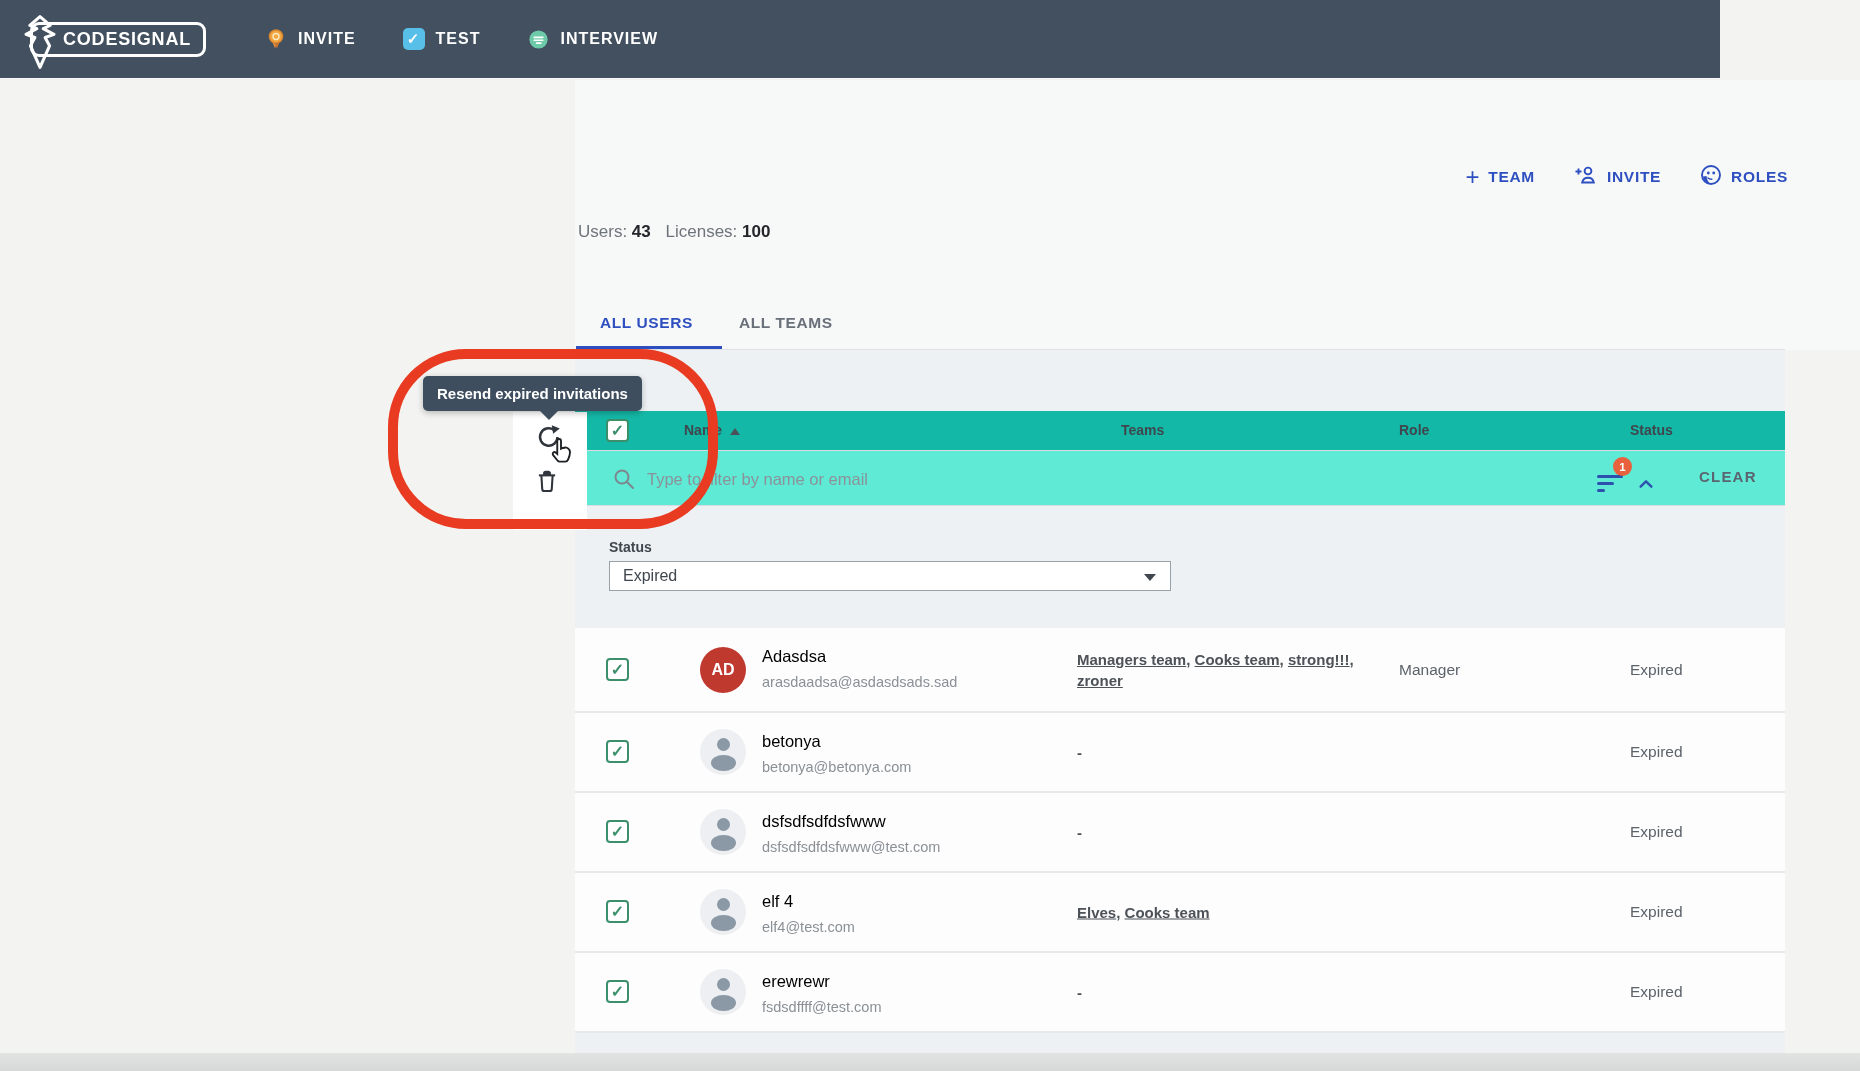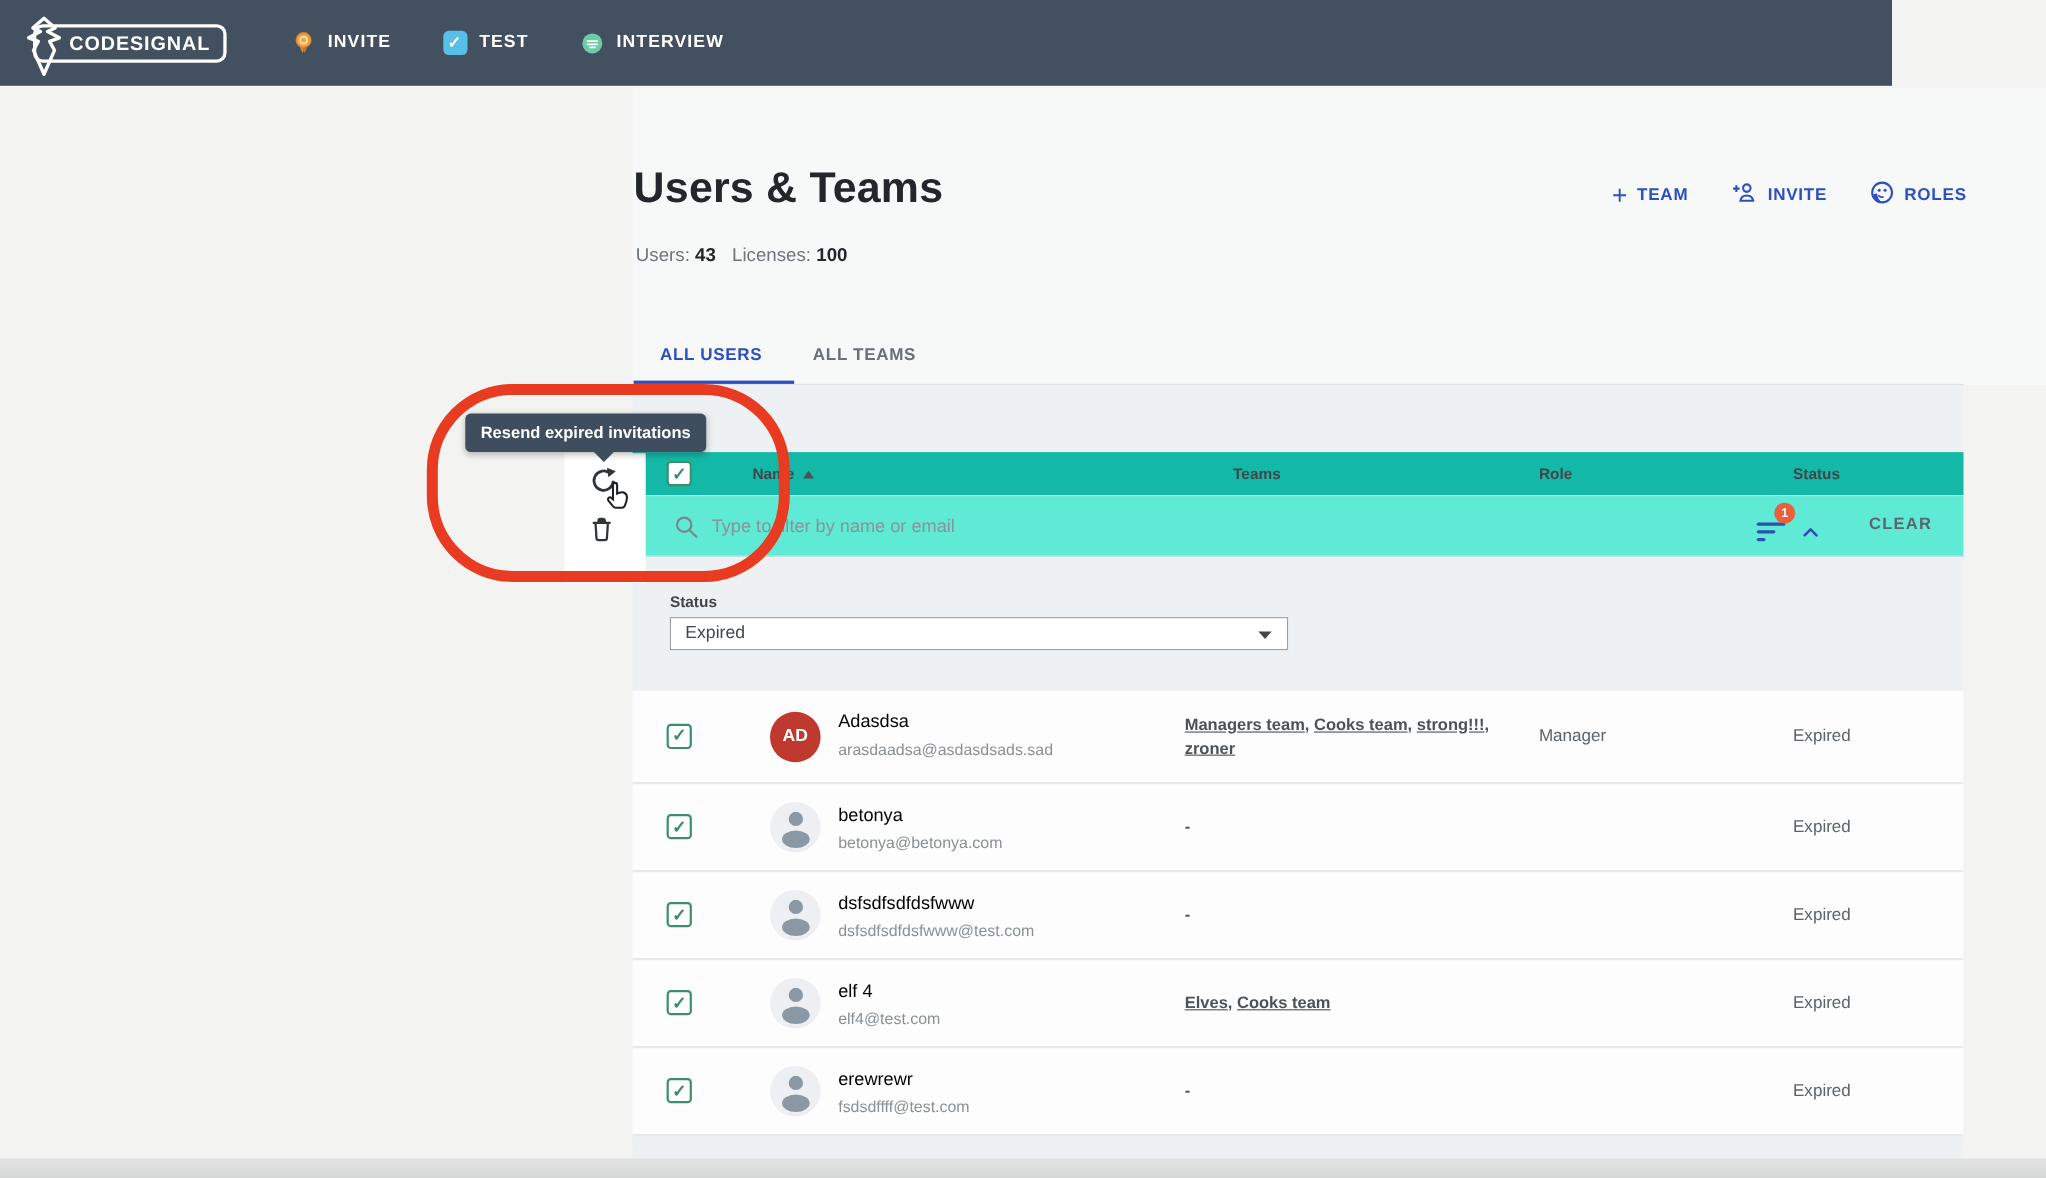--- a/index.html
+++ b/index.html
@@ -170,21 +170,20 @@
             <circle cx="12" cy="12" r="9.5" fill="#6ecbaa"></circle>
             <path d="M7.5 9.8h9M7.5 12.8h9M10 15.8h4.5" stroke="#fff" stroke-width="1.7" stroke-linecap="round"></path>
           </svg>
         </span>
         <span>INTERVIEW</span>
       </div>
     </nav>
   </header>
 
   <div class="content-light"></div>
-  <h1 class="page-title">Users &amp; Teams</h1>
   <div class="stats">
     <span>Users:</span>
     <b>43</b>
     <span class="lbl2">Licenses:</span>
     <b>100</b>
   </div>
 
   <div class="hdr-actions">
     <div class="hdr-btn">
       <span class="plus-glyph">+</span>

